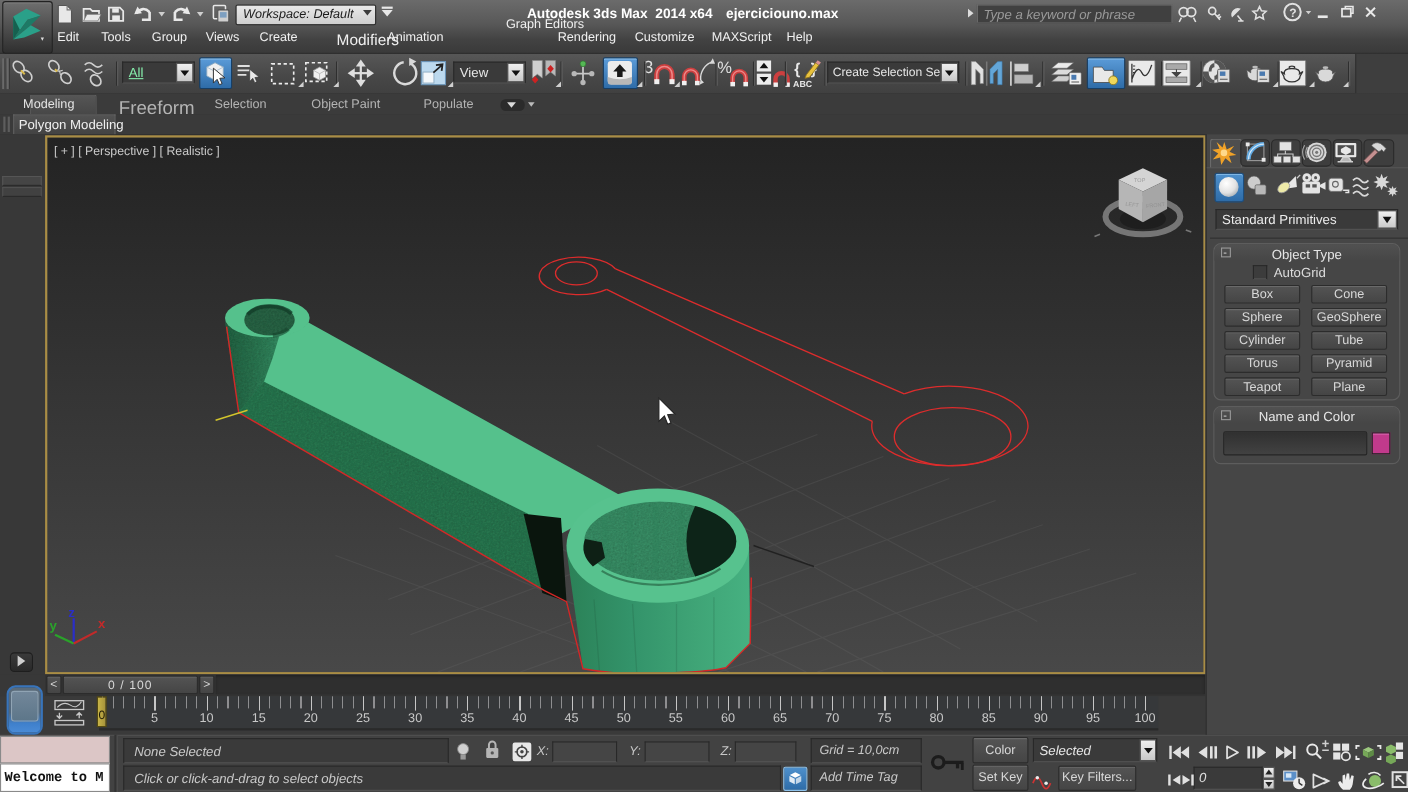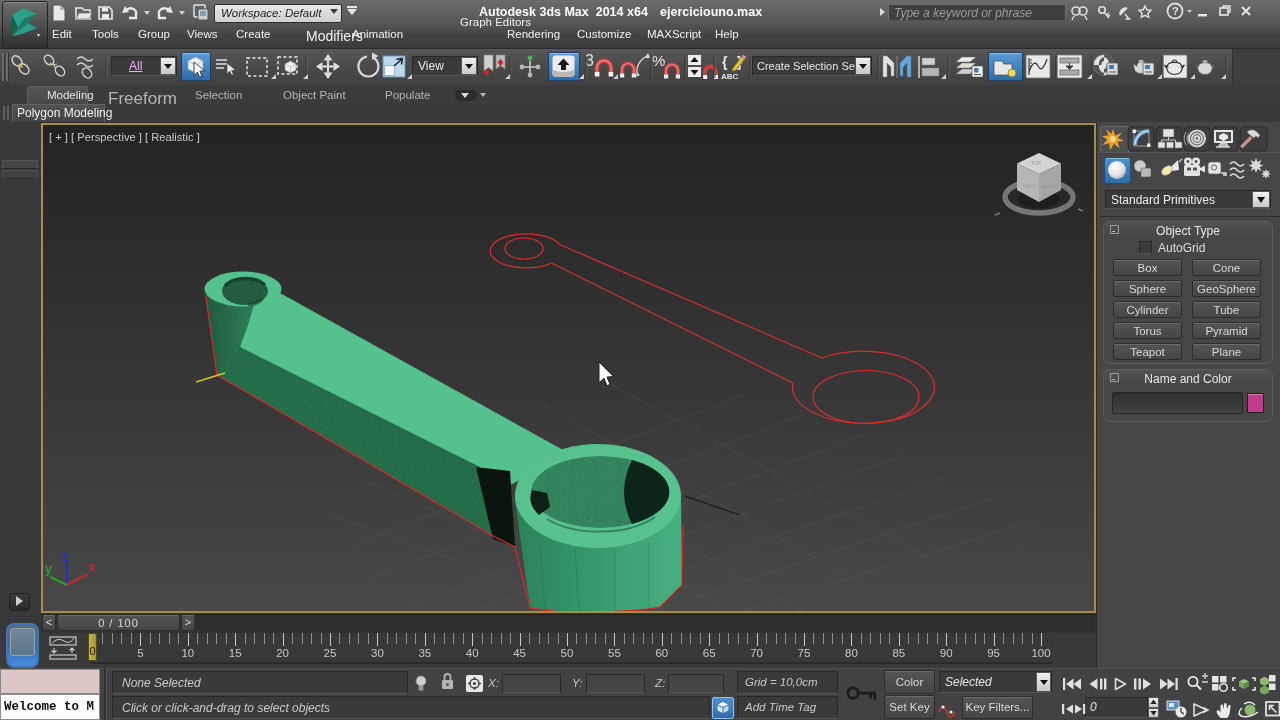--- a/index.html
+++ b/index.html
@@ -102,21 +102,21 @@
 <div class="abs" style="left:1232px;top:49px;width:48px;height:36px;background:#3e3e3e;border-left:1px solid #303030;"></div>
 
 <div class="abs" style="left:2px;top:53px;width:2px;height:28px;background:#6a6a6a;border-right:1px solid #333;"></div>
 <div class="abs" style="left:6px;top:53px;width:2px;height:28px;background:#6a6a6a;border-right:1px solid #333;"></div>
 
 <div class="abs" style="left:181px;top:52px;width:30px;height:29px;background:linear-gradient(#5b9bd8,#2e6ca8);border:1px solid #173f66;border-radius:2px;box-shadow:inset 0 1px 0 #8cc0ea;box-sizing:border-box;"></div>
 <div class="abs" style="left:548px;top:52px;width:32px;height:29px;background:linear-gradient(#5b9bd8,#2e6ca8);border:1px solid #173f66;border-radius:2px;box-shadow:inset 0 1px 0 #8cc0ea;box-sizing:border-box;"></div>
 <div class="abs" style="left:988px;top:52px;width:35px;height:29px;background:linear-gradient(#5b9bd8,#2e6ca8);border:1px solid #173f66;border-radius:2px;box-shadow:inset 0 1px 0 #8cc0ea;box-sizing:border-box;"></div>
 
 <div class="abs sunk" style="left:111px;top:56px;width:66px;height:20px;"></div>
-<div class="abs" style="left:129px;top:59px;font-size:12px;color:#f0abfc;text-decoration:underline;">All</div>
+<div class="abs" style="left:117px;top:59px;font-size:12px;color:#86efac;text-decoration:underline;">All</div>
 <div class="abs" style="left:160px;top:57px;width:16px;height:18px;background:linear-gradient(#f0f0f0,#c8c8c8);border:1px solid #555;box-sizing:border-box;"></div>
 <div class="abs" style="left:164px;top:64px;width:0;height:0;border-left:4px solid transparent;border-right:4px solid transparent;border-top:5px solid #111;"></div>
 
 <div class="abs sunk" style="left:412px;top:56px;width:66px;height:20px;"></div>
 <div class="abs" style="left:418px;top:59px;font-size:12px;color:#e6e6e6;">View</div>
 <div class="abs" style="left:461px;top:57px;width:16px;height:18px;background:linear-gradient(#f0f0f0,#c8c8c8);border:1px solid #555;box-sizing:border-box;"></div>
 <div class="abs" style="left:465px;top:64px;width:0;height:0;border-left:4px solid transparent;border-right:4px solid transparent;border-top:5px solid #111;"></div>
 
 <div class="abs sunk" style="left:752px;top:56px;width:120px;height:20px;"></div>
 <div class="abs" style="left:757px;top:60px;font-size:11px;color:#e6e6e6;">Create Selection Se</div>
@@ -298,21 +298,21 @@
     <path d="M107 7 v22 M307 7 v22 M511 7 v22 M587 7 v22 M652 7 v22 M686 7 v22 M715 7 v22 M751 7 v22 M879 7 v22 M949 7 v22 M1057 7 v22 M1093 7 v22 M1163 7 v22 M1227 7 v22"></path>
   </g>
 
   <g fill="#cfcfcf">
     <path d="M271 30 l5 0 0 -5 Z M303 30 l5 0 0 -5 Z M407 30 l5 0 0 -5 Z M505 30 l5 0 0 -5 Z M579 30 l5 0 0 -5 Z M613 30 l5 0 0 -5 Z M941 30 l5 0 0 -5 Z M1087 30 l5 0 0 -5 Z M1157 30 l5 0 0 -5 Z M1190 30 l5 0 0 -5 Z M1221 30 l5 0 0 -5 Z"></path>
   </g>
 </svg>
 
 <div class="abs" style="left:0;top:85px;width:1280px;height:19px;background:#3b3b3b;border-bottom:1px solid #333;"></div>
 <div class="abs" style="left:27px;top:86px;width:61px;height:18px;background:linear-gradient(#555,#474747);border:1px solid #5e5e5e;border-bottom:none;border-radius:2px 2px 0 0;box-sizing:border-box;"></div>
-<div class="abs" style="left:47px;top:89px;font-size:11.5px;color:#e4e4e4;text-align:right;">Modeling</div>
+<div class="abs" style="left:21px;top:89px;font-size:11.5px;color:#e4e4e4;text-align:right;">Modeling</div>
 <div class="abs" style="left:108px;top:89px;font-size:17px;color:#b4b4b4;">Freeform</div>
 <div class="abs" style="left:195px;top:89px;font-size:11.5px;color:#b4b4b4;">Selection</div>
 <div class="abs" style="left:283px;top:89px;font-size:11.5px;color:#b4b4b4;">Object Paint</div>
 <div class="abs" style="left:385px;top:89px;font-size:11.5px;color:#b4b4b4;">Populate</div>
 <div class="abs" style="left:455px;top:90px;width:22px;height:11px;background:#2b2b2b;border-radius:5px;"></div>
 <div class="abs" style="left:461px;top:93px;width:0;height:0;border-left:4px solid transparent;border-right:4px solid transparent;border-top:5px solid #dadada;"></div>
 <div class="abs" style="left:480px;top:93px;width:0;height:0;border-left:3.5px solid transparent;border-right:3.5px solid transparent;border-top:4.5px solid #bbb;"></div>
 
 <div class="abs" style="left:0;top:104px;width:1280px;height:18px;background:#3a3a3a;border-bottom:1px solid #2f2f2f;"></div>
 <div class="abs" style="left:3px;top:106px;width:2px;height:14px;background:#5d5d5d;"></div>

